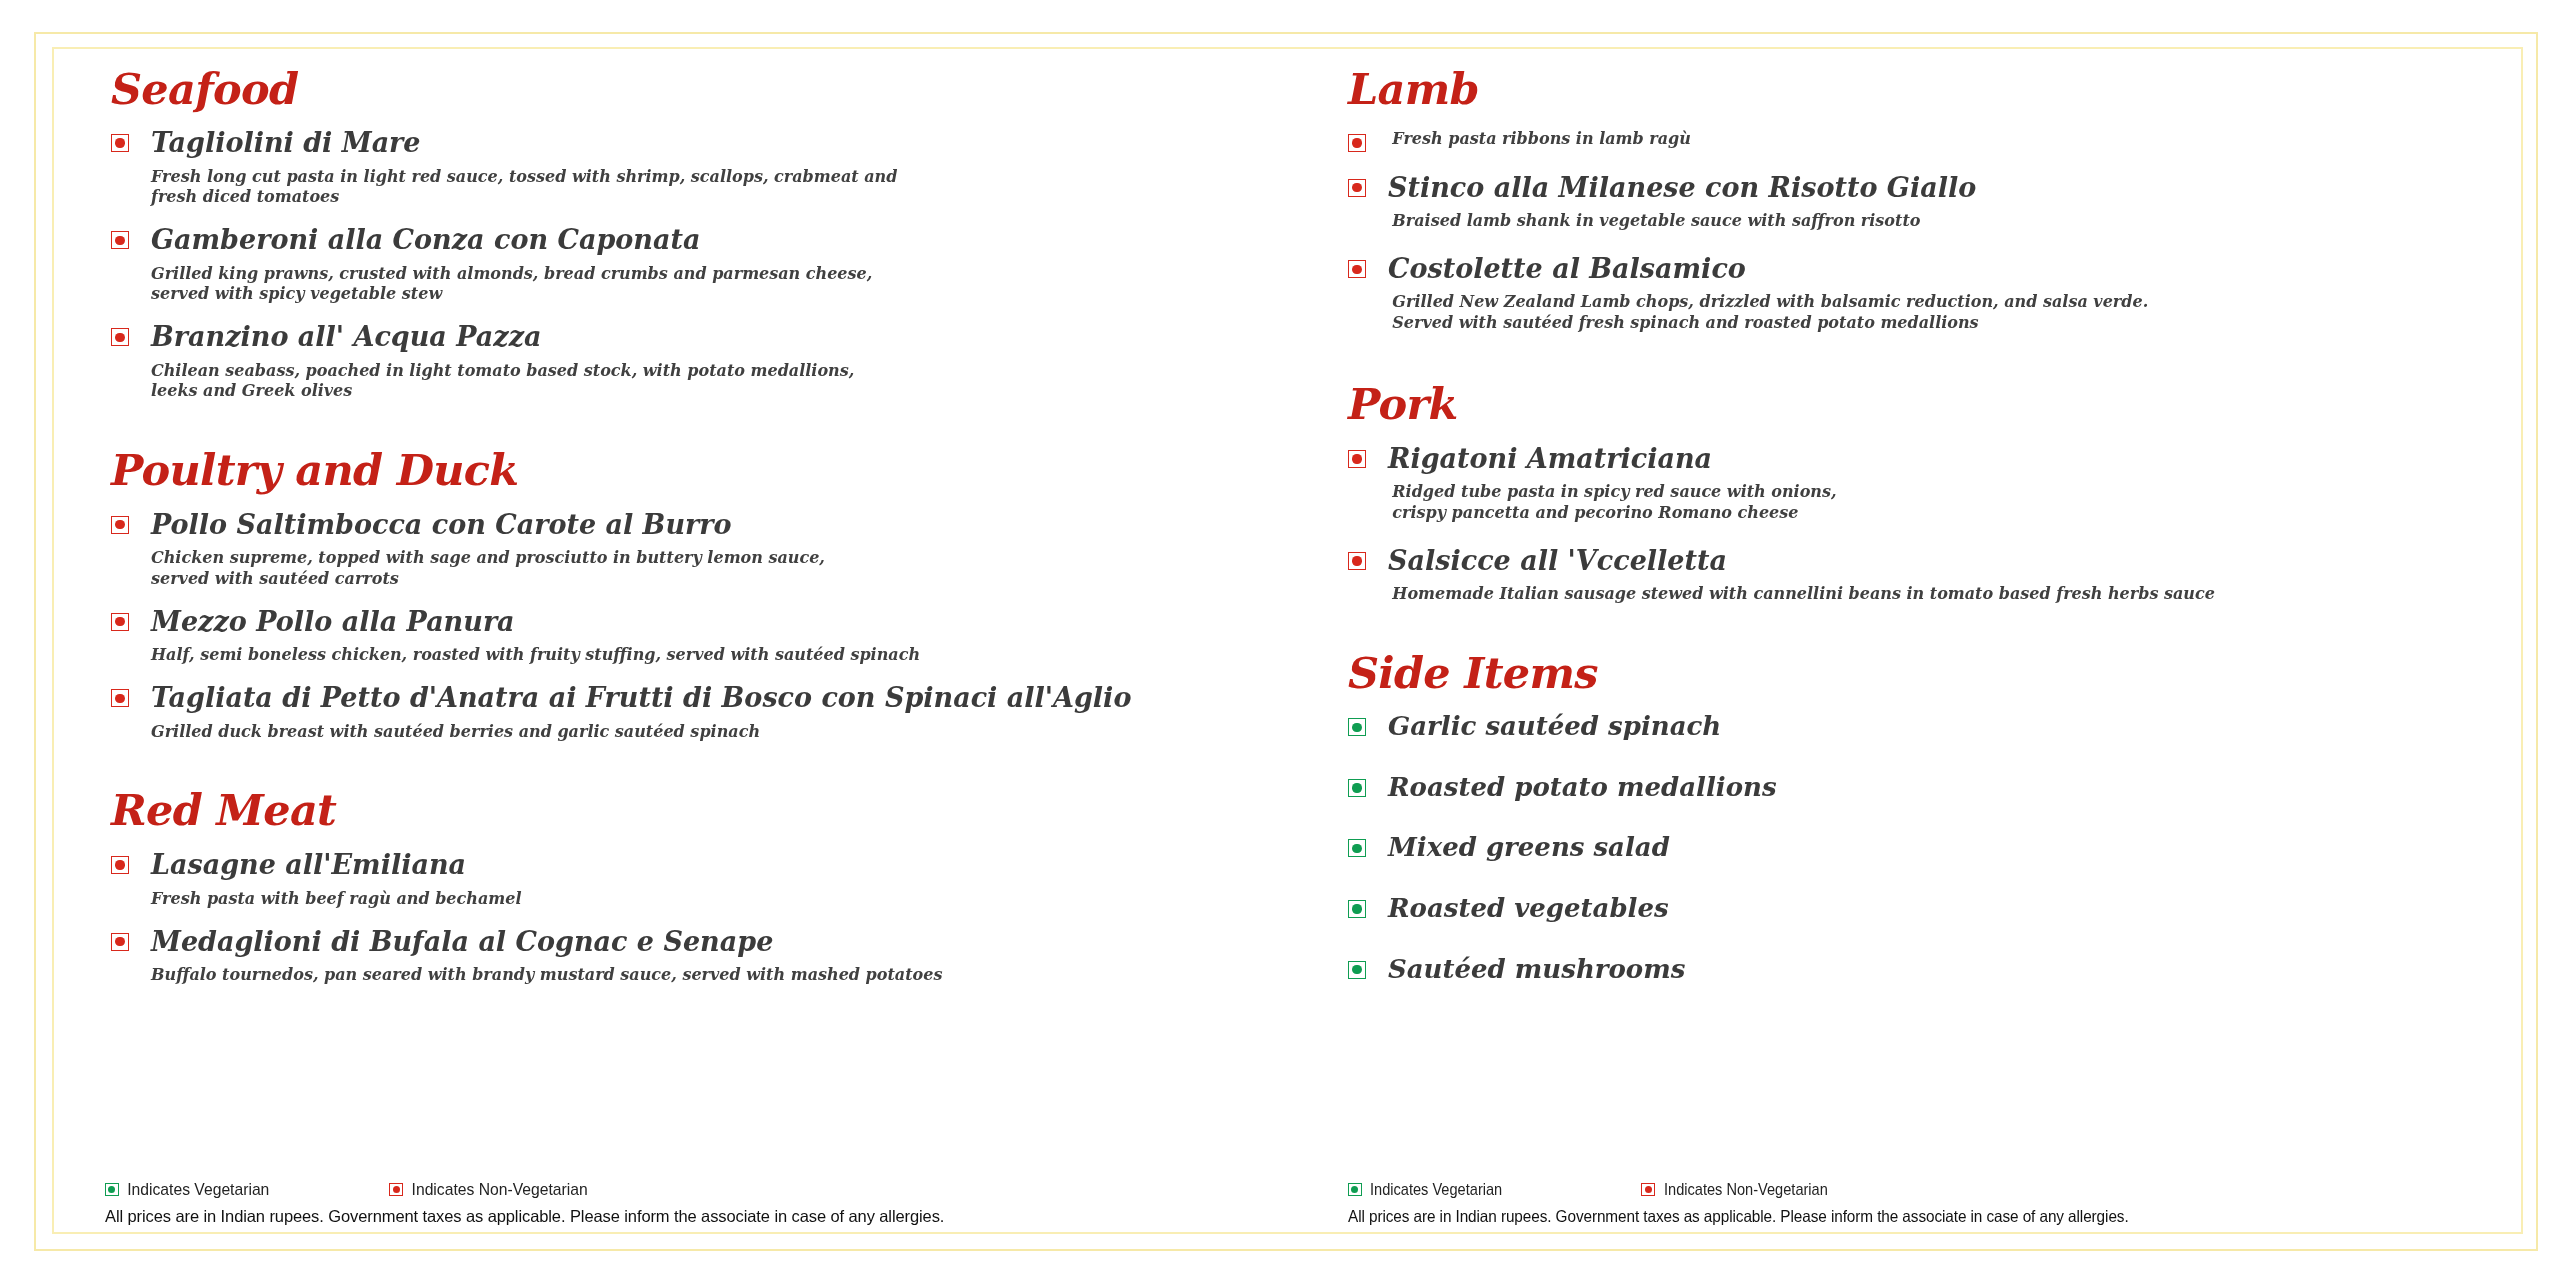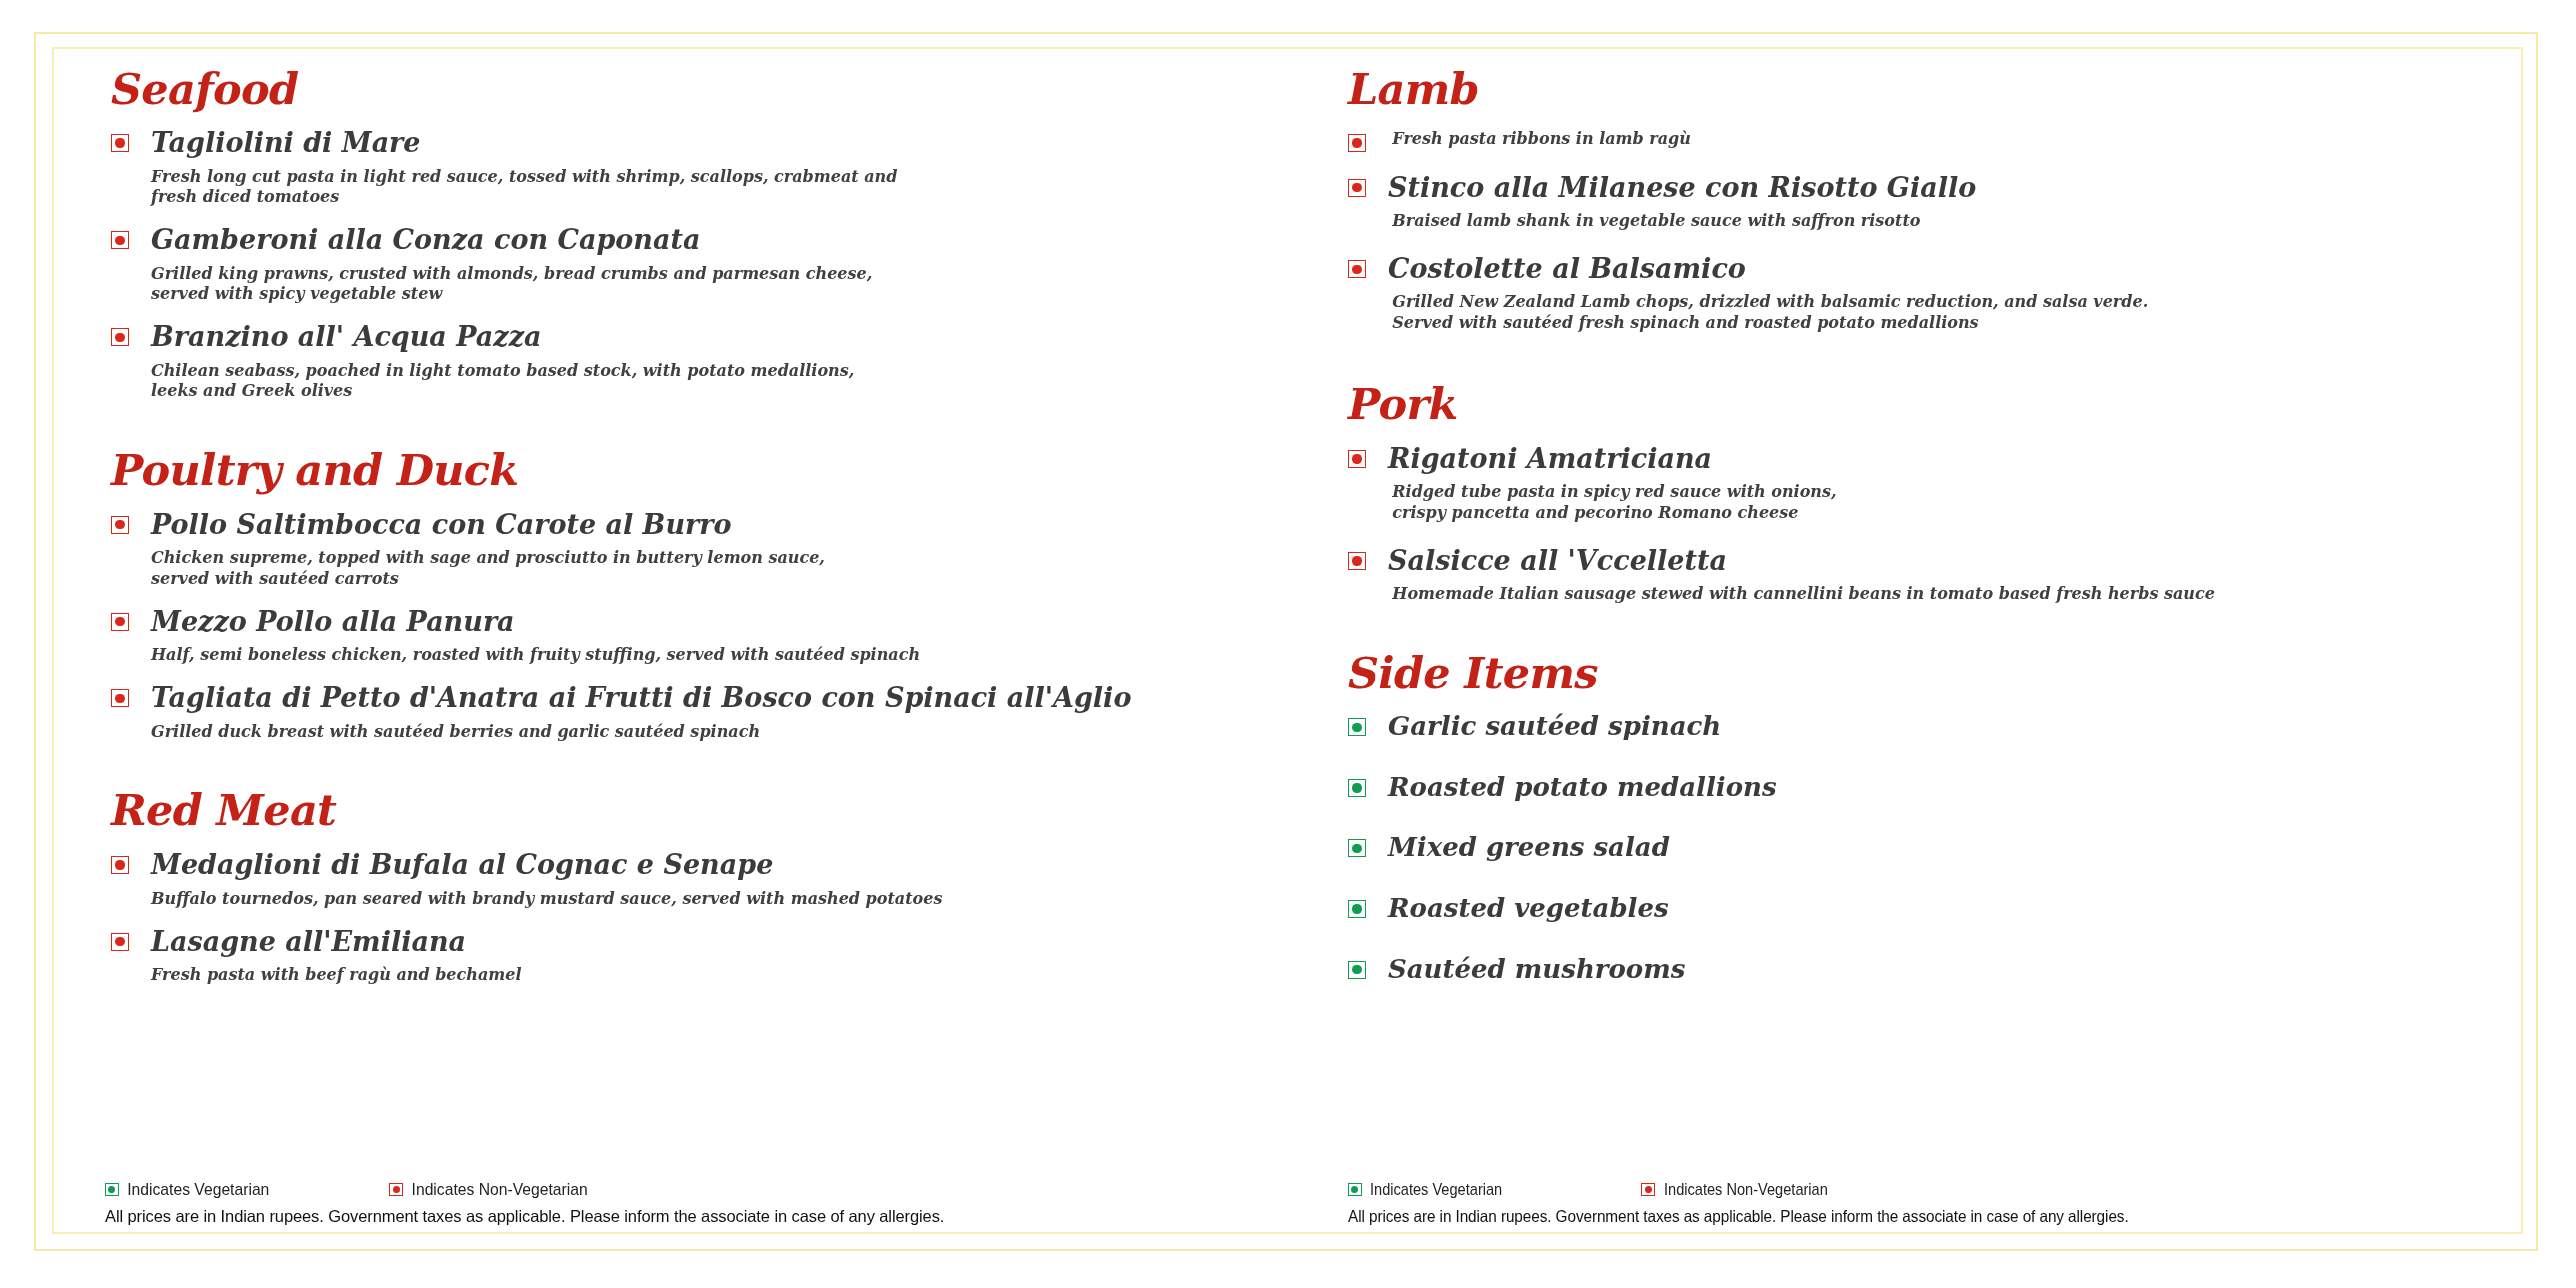--- a/index.html
+++ b/index.html
@@ -246,29 +246,29 @@
               <div class="item-name">Tagliata di Petto d'Anatra ai Frutti di Bosco con Spinaci all'Aglio</div>
               <div class="item-desc">Grilled duck breast with sautéed berries and garlic sautéed spinach</div>
             </div>
           </div>
           <div class="menu-section sec-redmeat">
             <div class="section-heading">Red Meat</div>
             <div class="menu-item">
               <span class="diet-marker">
                 <span class="dot"></span>
               </span>
+              <div class="item-name">Lasagne all'Emiliana</div>
+              <div class="item-desc">Fresh pasta with beef ragù and bechamel</div>
+            </div>
+            <div class="menu-item">
+              <span class="diet-marker">
+                <span class="dot"></span>
+              </span>
               <div class="item-name">Medaglioni di Bufala al Cognac e Senape</div>
               <div class="item-desc">Buffalo tournedos, pan seared with brandy mustard sauce, served with mashed potatoes</div>
-            </div>
-            <div class="menu-item">
-              <span class="diet-marker">
-                <span class="dot"></span>
-              </span>
-              <div class="item-name">Lasagne all'Emiliana</div>
-              <div class="item-desc">Fresh pasta with beef ragù and bechamel</div>
             </div>
           </div>
         </div>
 
       <div class="footer">
         <div class="legend-row">
           <span class="legend-entry veg">
             <span class="legend-marker">
                 <span class="dot"></span>
               </span>

